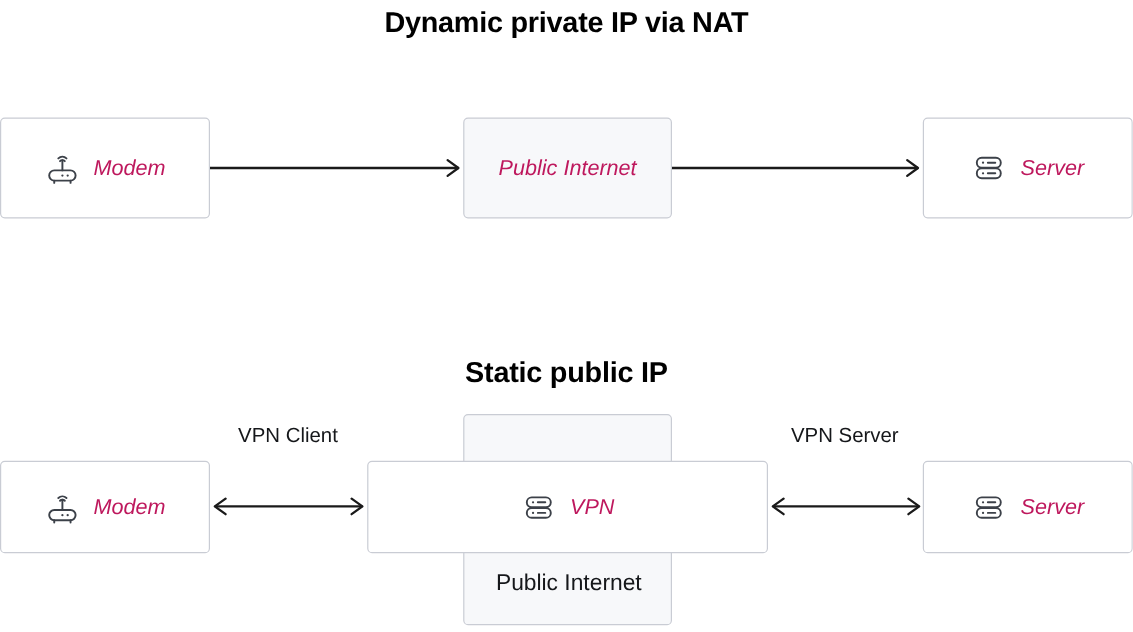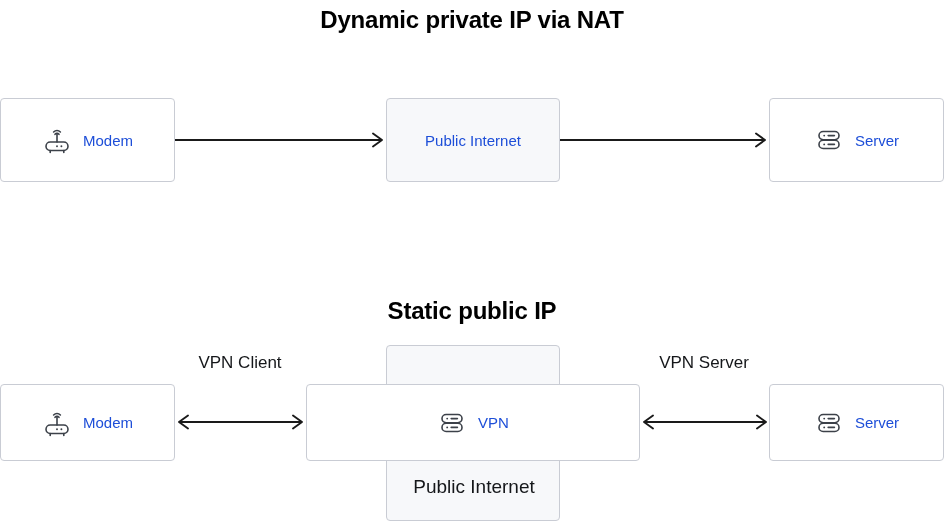--- a/index.html
+++ b/index.html
@@ -37,23 +37,24 @@
     border: 1px solid #c9ccd4;
     border-radius: 4px;
     background: #ffffff;
     display: flex;
     align-items: center;
     justify-content: center;
     gap: 11px;
   }
   .node.gray { background: #f7f8fa; }
   .node-label {
-    font-size: 15px;
-    color: #1d4ed8;
+    font-size: 18px;
+    color: #be185d;
     white-space: nowrap;
+    font-style: italic;
   }
 
   
   .icon { display: block; flex: none; }
 
   
   .arrow { position: absolute; }
 
   
   .caption {

